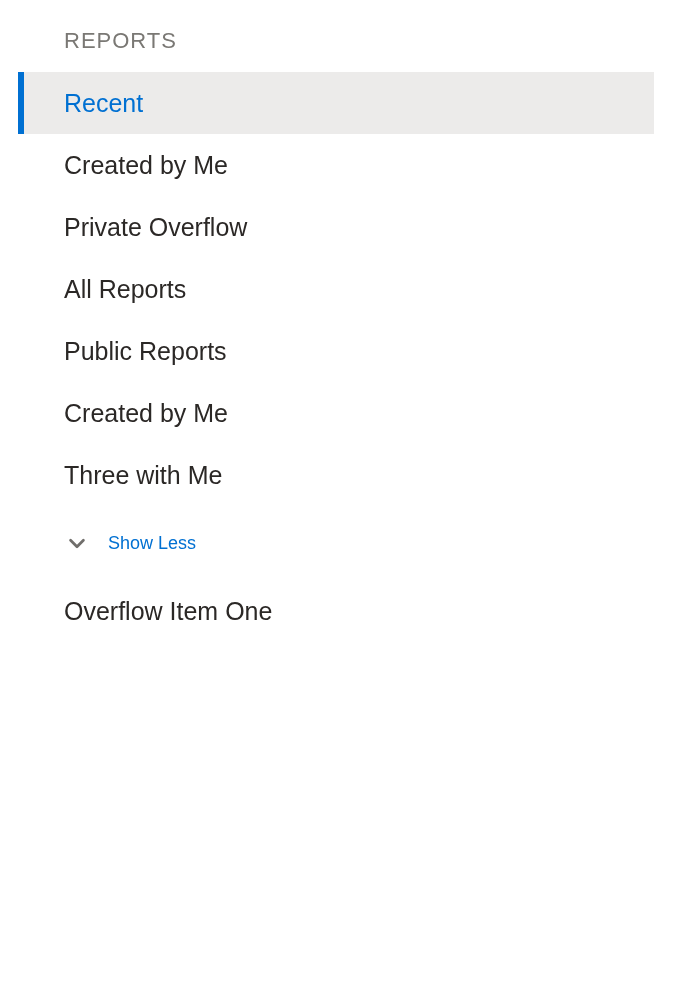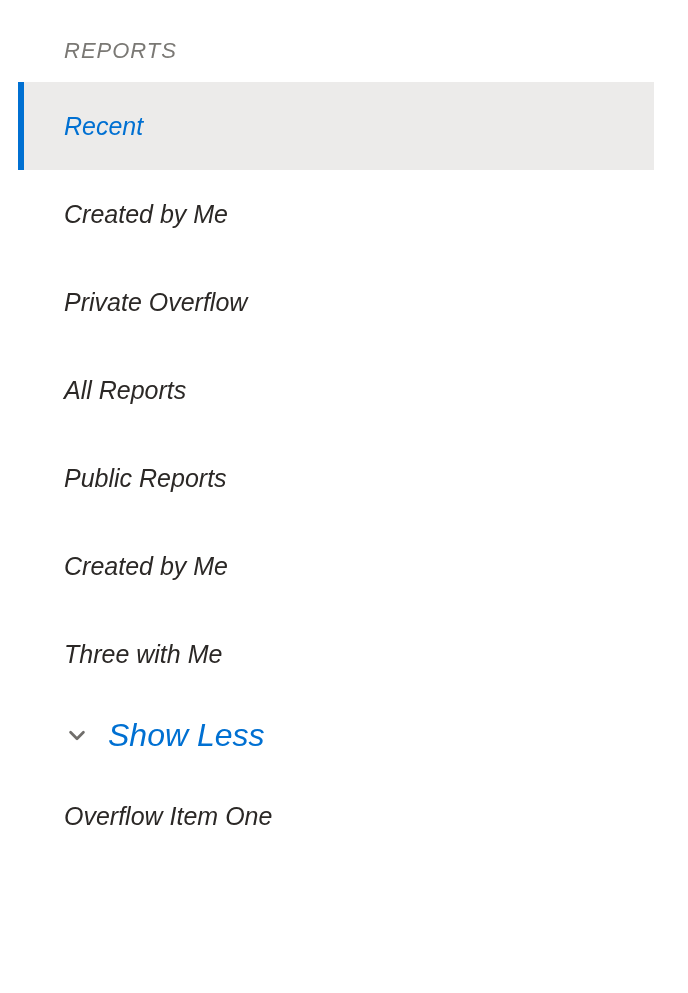--- a/index.html
+++ b/index.html
@@ -4,38 +4,37 @@
 <style>
   * { box-sizing: border-box; margin: 0; padding: 0; }
   html, body {
     width: 688px;
     height: 993px;
     background: #ffffff;
     font-family: -apple-system, BlinkMacSystemFont, "Segoe UI", "Helvetica Neue", Arial, sans-serif;
     color: #2b2826;
   }
   .nav {
-    padding-top: 38px;
+    padding-top: 28px;
     padding-right: 34px;
     padding-left: 18px;
-    font-style: italic;
   }
   .section-header {
     font-size: 22px;
     letter-spacing: 1px;
     color: #7a7874;
     padding: 0 0 18px 46px;
     font-weight: 400;
   }
   .section-header.folders {
     padding-top: 44px;
   }
   .nav-item {
     position: relative;
-    height: 88px;
+    height: 62px;
     display: flex;
     align-items: center;
     padding-left: 46px;
     font-size: 25px;
     color: #2b2826;
     cursor: pointer;
   }
   .nav-item.selected {
     background: #ecebea;
     color: #0070d2;
@@ -48,21 +47,21 @@
     bottom: 0;
     width: 6px;
     background: #0070d2;
   }
   .show-less {
     position: relative;
     height: 74px;
     display: flex;
     align-items: center;
     padding-left: 46px;
-    font-size: 32px;
+    font-size: 18px;
     color: #0070d2;
     cursor: pointer;
   }
   .chevron {
     width: 26px;
     height: 26px;
     display: inline-flex;
     align-items: center;
     justify-content: center;
     margin-right: 18px;

